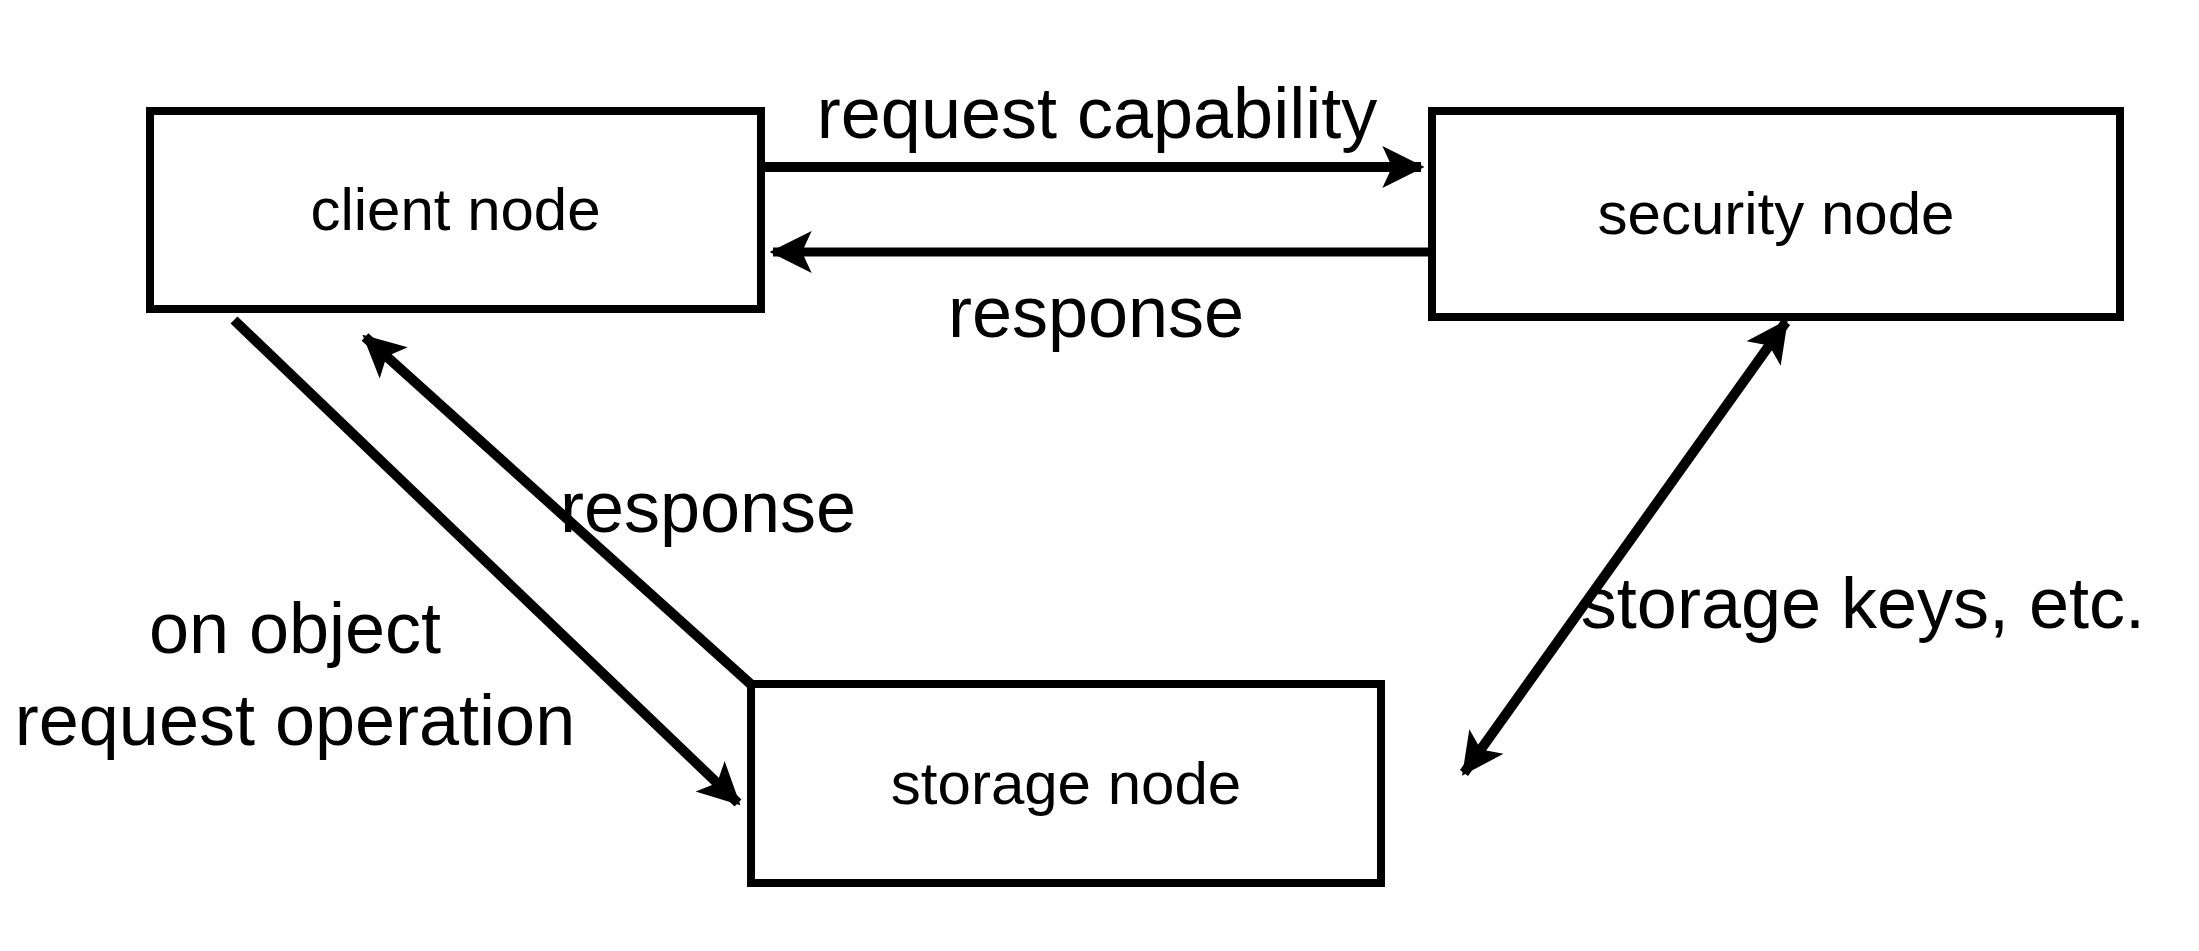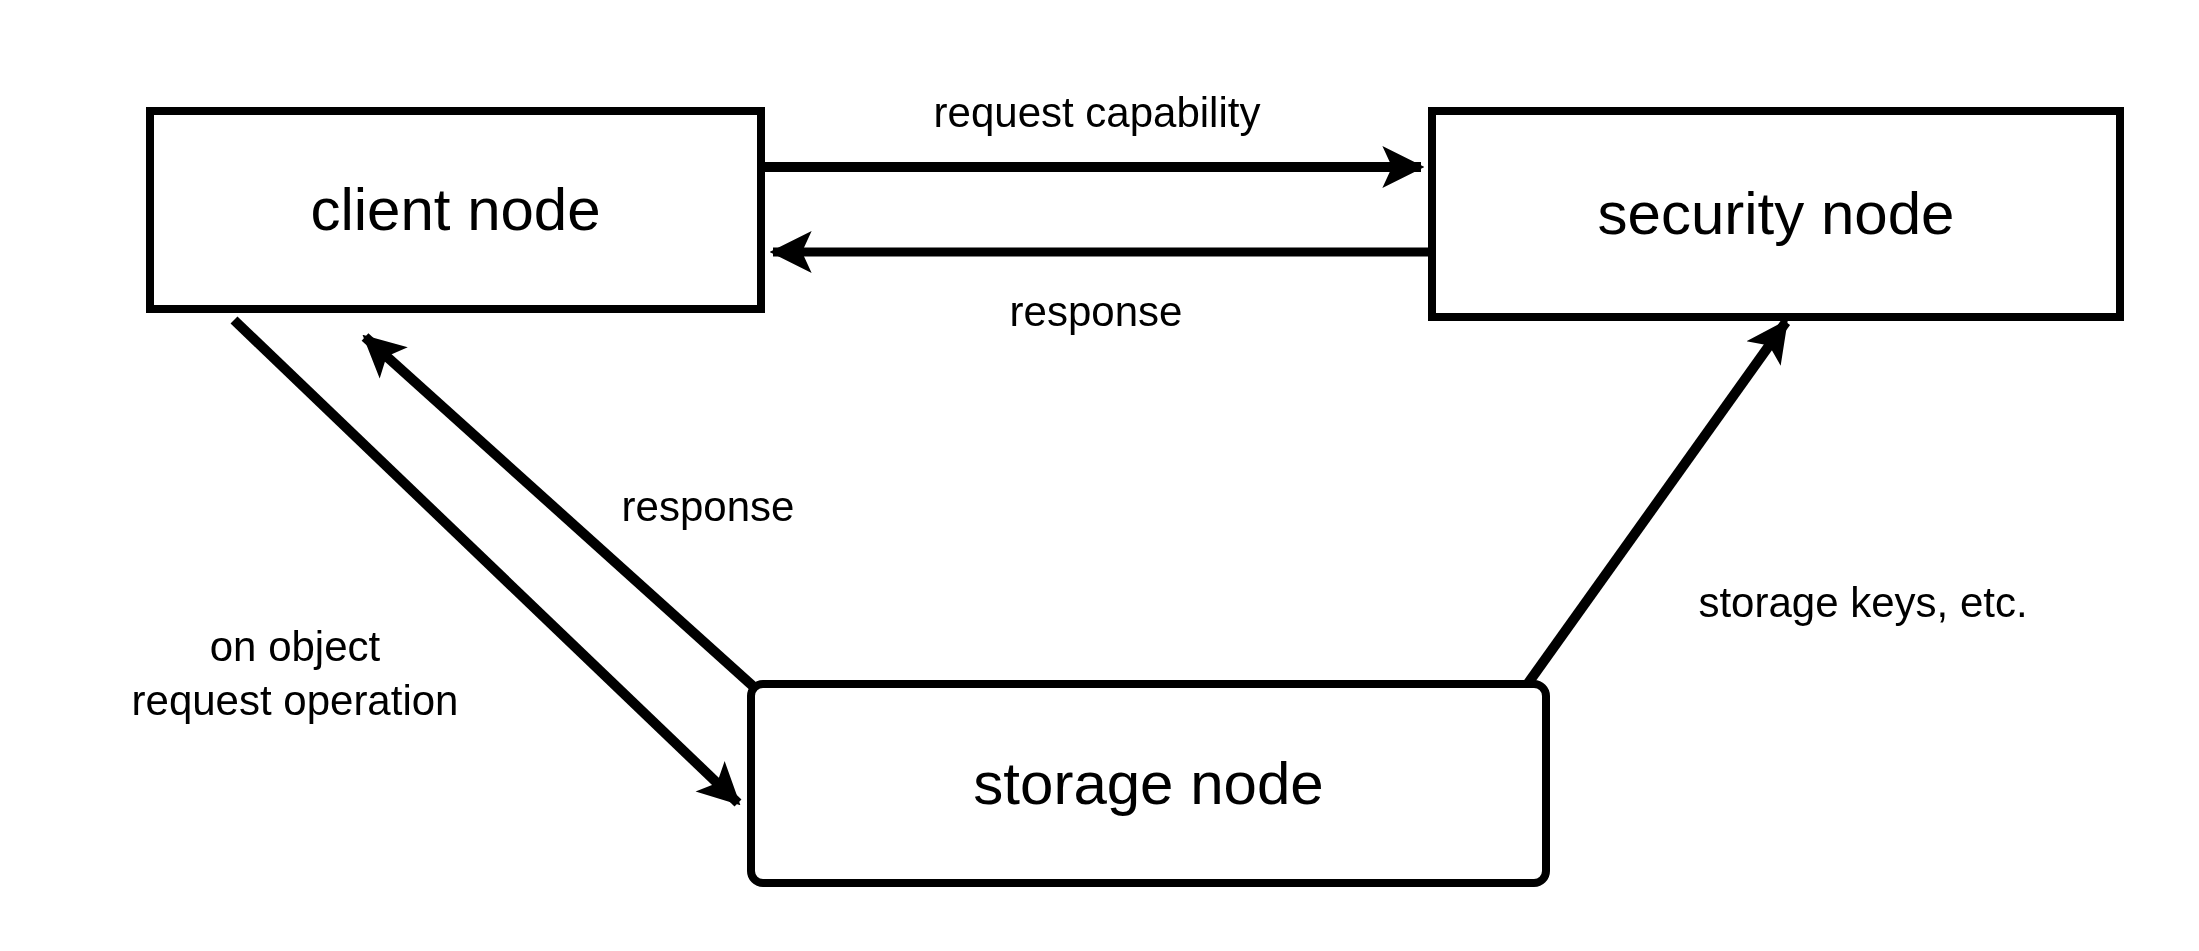--- a/index.html
+++ b/index.html
@@ -33,25 +33,25 @@
     background: #ffffff;
     display: flex;
     align-items: center;
     justify-content: center;
     font-size: 60px;
     line-height: 1;
     white-space: nowrap;
   }
   .node-client   { left: 146px;  top: 107px; width: 619px; height: 206px; }
   .node-security { left: 1428px; top: 107px; width: 696px; height: 214px; }
-  .node-storage  { left: 747px;  top: 680px; width: 803px; height: 207px; border-radius: 16px; }
+  .node-storage  { left: 747px;  top: 680px; width: 638px; height: 207px; }
   .edge-label {
     position: absolute;
     transform: translate(-50%, -50%);
-    font-size: 42px;
+    font-size: 72px;
     line-height: 1.28;
     white-space: nowrap;
     text-align: center;
   }
   .lbl-request-capability { left: 1097px; top: 113px; }
   .lbl-response-top       { left: 1096px; top: 312px; }
   .lbl-response-diag      { left: 708px;  top: 507px; }
   .lbl-request-operation  { left: 295px;  top: 674px; }
   .lbl-exchange-keys      { left: 1863px; top: 603px; }
 </style>

